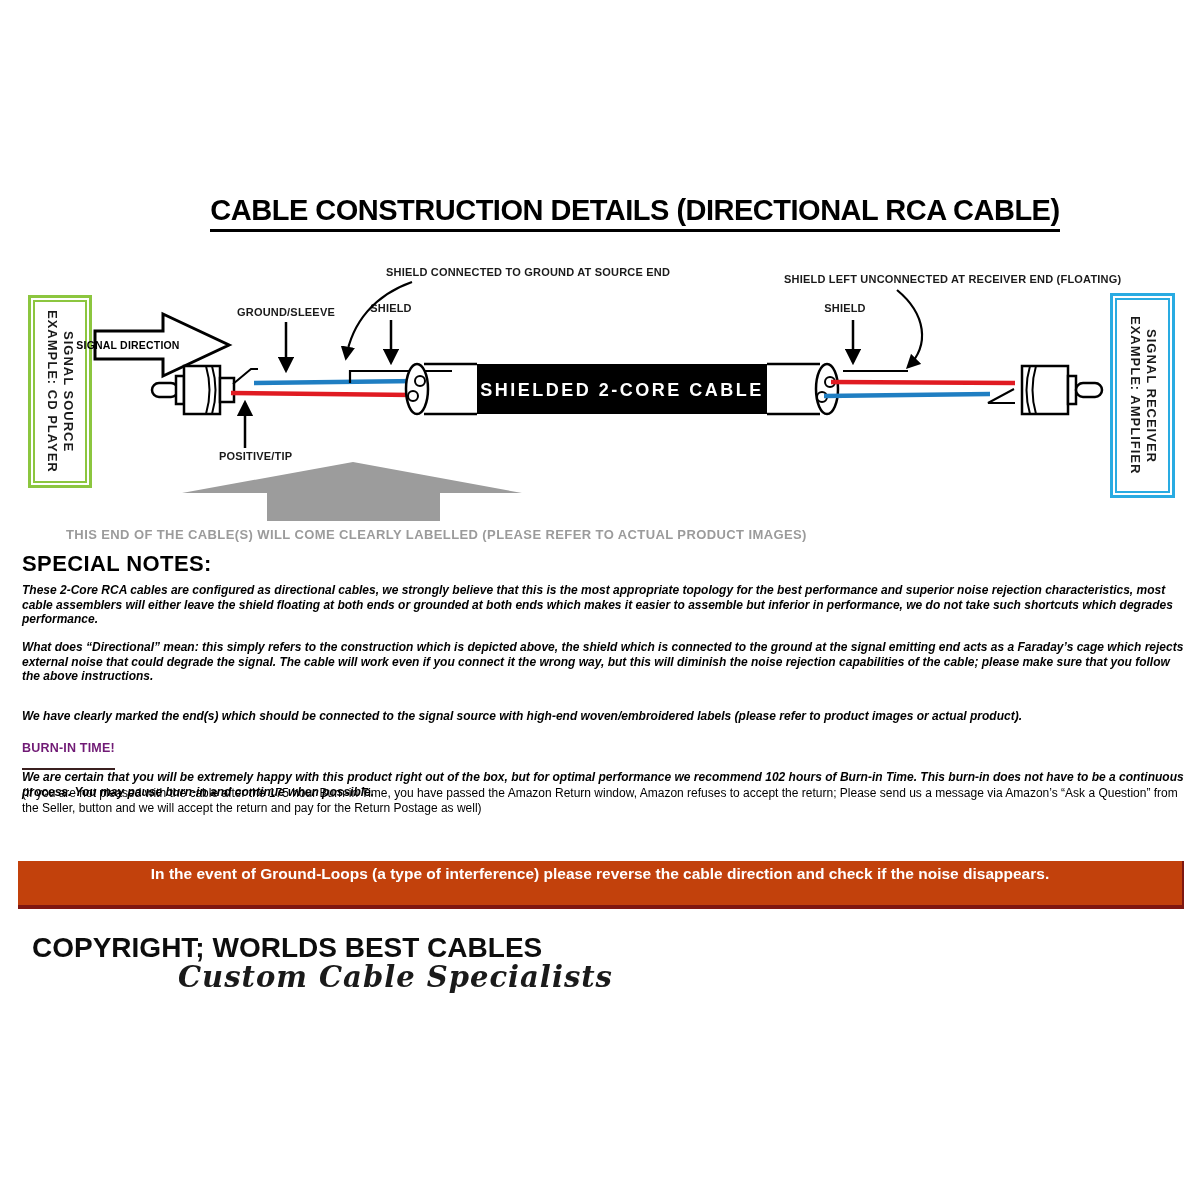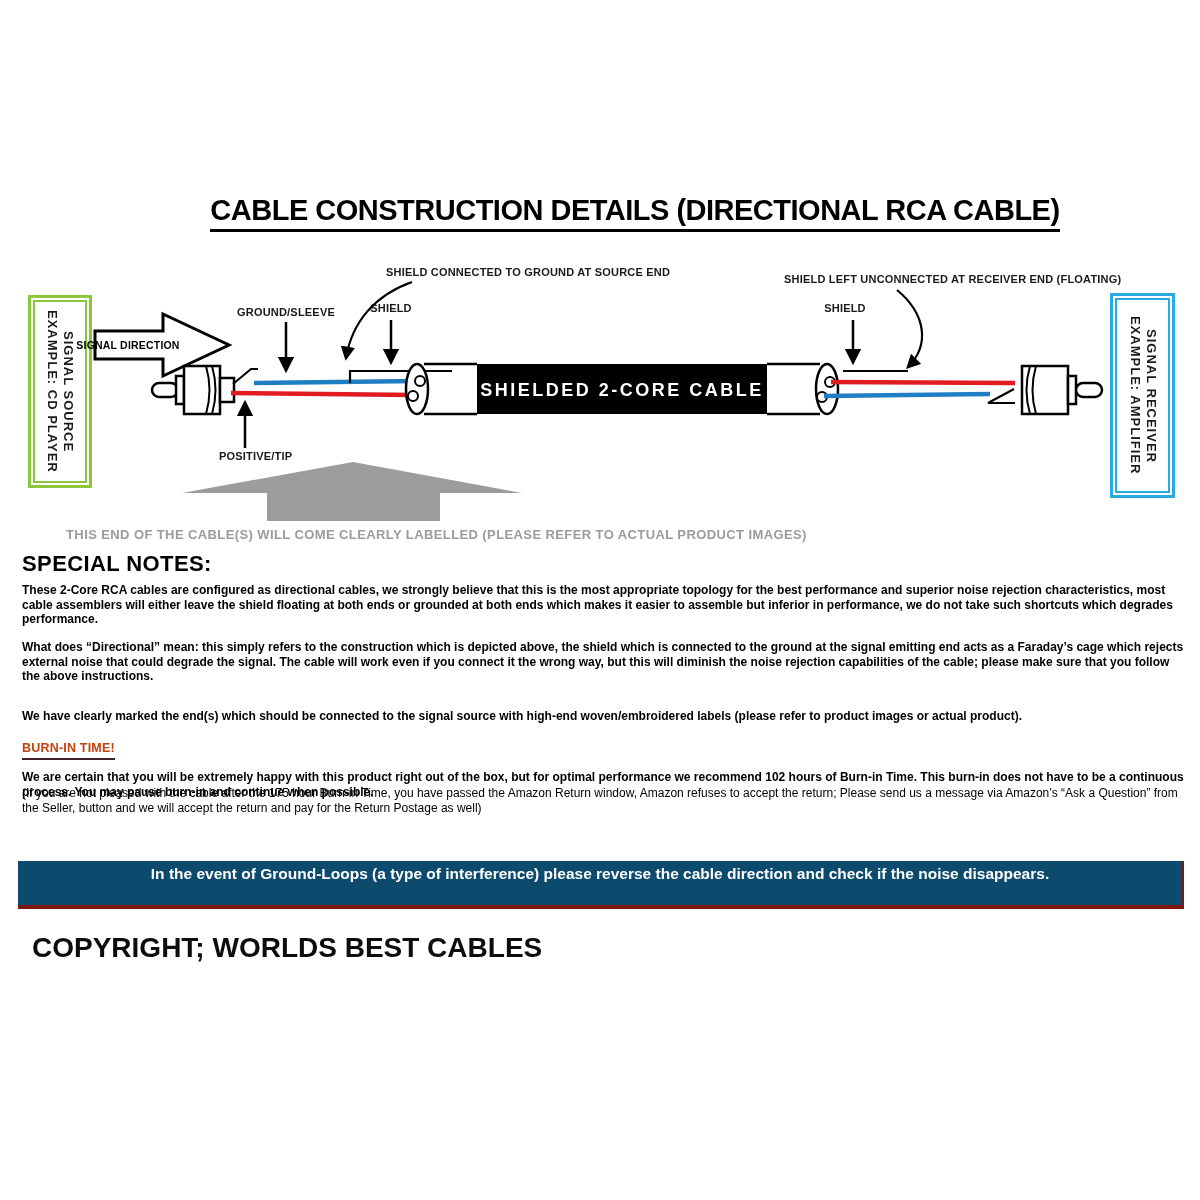--- a/index.html
+++ b/index.html
@@ -11,25 +11,25 @@
   .vbox{position:absolute;background:#fff;}
   .vbox .outer{position:absolute;inset:0;}
   .vbox .inner{position:absolute;inset:5px;display:flex;align-items:center;justify-content:center;}
   .vbox .vtext{writing-mode:vertical-rl;text-align:center;font-weight:bold;font-size:13px;
         line-height:16px;letter-spacing:1px;color:#1a1a1a;white-space:nowrap;}
   .caption{position:absolute;left:22px;top:527px;font-size:13px;font-weight:bold;
         color:#9B9B9B;letter-spacing:0.4px;margin-left:44px;}
   .notes-head{position:absolute;left:22px;top:551px;font-size:22px;font-weight:bold;
         letter-spacing:0.4px;color:#000;}
   .para{position:absolute;left:22px;width:1166px;font-size:12px;line-height:14.5px;color:#000;}
-  .bold{font-weight:bold;}
+  .bold{font-weight:bold;font-style:italic;}
   .burn{position:absolute;left:22px;top:738px;}
-  .burn span{display:inline-block;font-size:12.5px;font-weight:bold;color:#c2410c;
-        border-bottom:2px solid #3a2020;padding-bottom:3px;letter-spacing:0.2px;}
-  .banner{position:absolute;left:18px;top:861px;width:1164px;height:41px;background:#0c4a6e;
+  .burn span{display:inline-block;font-size:12.5px;font-weight:bold;color:#701a75;
+        border-bottom:2px solid #3a2020;padding-bottom:13px;letter-spacing:0.2px;}
+  .banner{position:absolute;left:18px;top:861px;width:1164px;height:41px;background:#c2410c;
         border-bottom:4px solid #7F1711;border-right:2px solid #7F1711;text-align:center;
         color:#fff;font-weight:bold;font-size:15.5px;line-height:19px;padding-top:3px;box-sizing:content-box;}
   .copyright{position:absolute;left:32px;top:932px;font-size:28px;font-weight:bold;color:#0d0d0d;}
   .tagline{position:absolute;left:178px;top:960px;font-size:29px;font-style:italic;font-weight:bold;
         font-family:"DejaVu Serif",serif;color:#1a1a1a;letter-spacing:1px;}
   svg text{font-family:"Liberation Sans",sans-serif;}
   .lbl{font-size:11px;font-weight:bold;fill:#1a1a1a;letter-spacing:0.2px;}
   .cable-label{font-size:18px;font-weight:bold;fill:#ffffff;letter-spacing:2.5px;}
   .dir-label{font-size:10.5px;font-weight:bold;fill:#000;letter-spacing:0.2px;}
 </style>
@@ -150,14 +150,15 @@
     <span>BURN-IN TIME!</span>
   </div>
   <div class="para bold" style="top:770px;">We are certain that you will be extremely happy with this product right out of the box, but for optimal performance we recommend 102 hours of Burn-in Time. This burn-in does not have to be a continuous process. You may pause burn-in and continue when possible.</div>
   <div class="para" style="top:786px;">(If you are not pleased with the cable after the 175 hour Burn-in Time, you have passed the Amazon Return window, Amazon refuses to accept the return; Please send us a message via Amazon’s “Ask a Question” from the Seller, button and we will accept the return and pay for the Return Postage as well)</div>
 
   <div class="banner">
     <div>In the event of Ground-Loops (a type of interference) please reverse the cable direction and check if the noise disappears.</div>
   </div>
 
   <div class="copyright">COPYRIGHT; WORLDS BEST CABLES</div>
+  <div class="tagline">Custom Cable Specialists</div>
 
 </div>
 
 </body></html>

